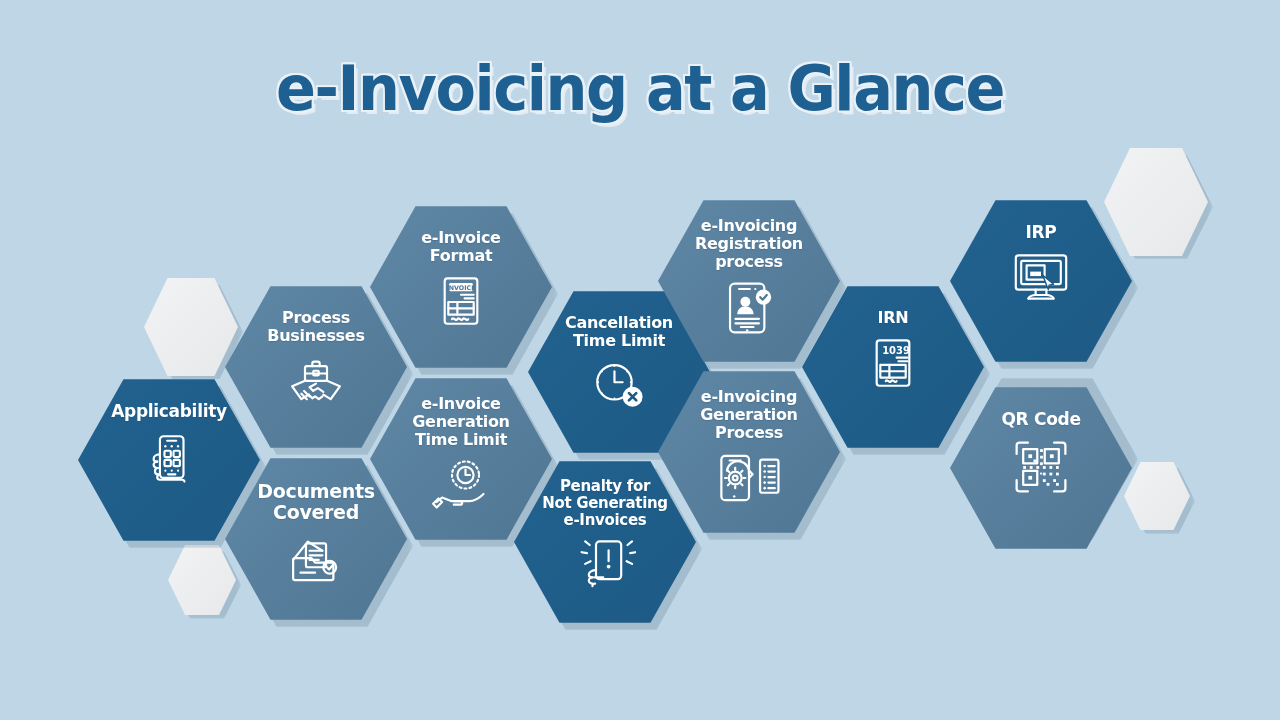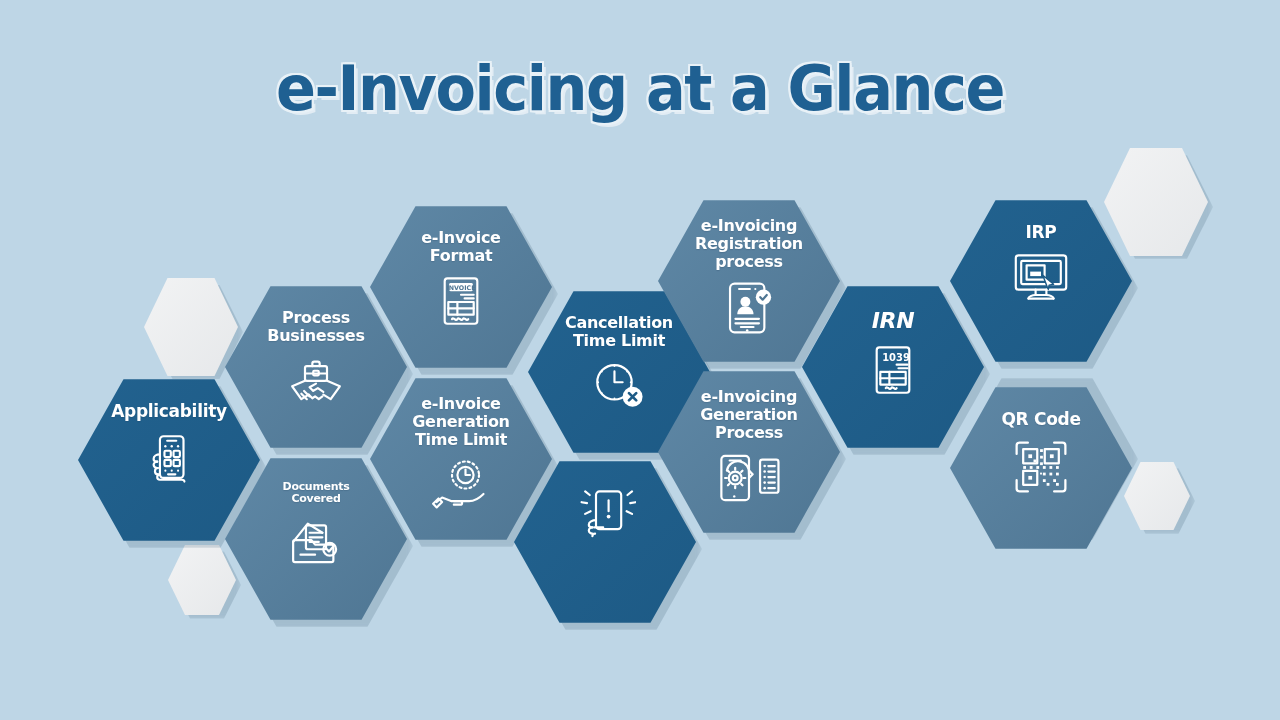--- a/index.html
+++ b/index.html
@@ -136,21 +136,21 @@
       <path d="M28 45l4 4 3-2 4 3 4-3" fill="none" stroke="#ffffff" stroke-width="2.4" stroke-linecap="round" stroke-linejoin="round"></path>
       <path d="M20 44l6 6m-3-9l6 6" fill="none" stroke="#ffffff" stroke-width="2.4" stroke-linecap="round" stroke-linejoin="round"></path>
       <path d="M36 33l-7 4 4 4 5-3 6 4" fill="none" stroke="#ffffff" stroke-width="2.4" stroke-linecap="round" stroke-linejoin="round"></path>
     </svg>
           </div>
         </div>
       </div>
       <div class="hexwrap" style="left: 225px; top: 455px; width: 182px; height: 168px;">
         <div class="hexshadow" style="left: 6px; top: 7px; width: 182px; height: 168px;"></div>
         <div class="hex mid" style="left: 0px; top: 0px; width: 182px; height: 168px; padding-top: 26px;">
-          <div class="hexlabel" style="font-size: 11px;">Documents
+          <div class="hexlabel" style="font-size: 19px;">Documents
 Covered</div>
           <div class="hexicon" style="margin-top: 8px;">
             <svg viewBox="0 0 70 58" width="64" height="54">
       <path d="M10 30L26 10l16 10" fill="none" stroke="#ffffff" stroke-width="2.4" stroke-linecap="round" stroke-linejoin="round"></path>
       <rect x="24" y="12" width="22" height="26" rx="2" fill="none" stroke="#ffffff" stroke-width="2.4" stroke-linecap="round" stroke-linejoin="round"></rect>
       <line x1="28" y1="20" x2="42" y2="20" fill="none" stroke="#ffffff" stroke-width="2.4" stroke-linecap="round" stroke-linejoin="round"></line>
       <line x1="28" y1="25" x2="42" y2="25" fill="none" stroke="#ffffff" stroke-width="2.4" stroke-linecap="round" stroke-linejoin="round"></line>
       <line x1="28" y1="30" x2="38" y2="30" fill="none" stroke="#ffffff" stroke-width="2.4" stroke-linecap="round" stroke-linejoin="round"></line>
       <path d="M12 28h18l4 5h18a2 2 0 012 2v15a2 2 0 01-2 2H12a2 2 0 01-2-2V30a2 2 0 012-2z" fill="none" stroke="#ffffff" stroke-width="2.4" stroke-linecap="round" stroke-linejoin="round"></path>
       <line x1="18" y1="44" x2="34" y2="44" fill="none" stroke="#ffffff" stroke-width="2.4" stroke-linecap="round" stroke-linejoin="round"></line>
@@ -216,20 +216,23 @@
       <circle cx="27" cy="44" r="1.1" fill="#ffffff"></circle>
       <circle cx="47" cy="42" r="11" fill="#ffffff"></circle>
       <path d="M43 38l8 8m0-8l-8 8" fill="none" stroke="#1d5a85" stroke-width="3" stroke-linecap="round"></path>
     </svg>
           </div>
         </div>
       </div>
       <div class="hexwrap" style="left: 514px; top: 458px; width: 182px; height: 168px;">
         <div class="hexshadow" style="left: 6px; top: 7px; width: 182px; height: 168px;"></div>
         <div class="hex dark" style="left: 0px; top: 0px; width: 182px; height: 168px; padding-top: 20px;">
+          <div class="hexlabel" style="font-size: 15px;">Penalty for
+Not Generating
+e-Invoices</div>
           <div class="hexicon" style="margin-top: 8px;">
             <svg viewBox="0 0 68 60" width="62" height="54">
       <rect x="24" y="6" width="28" height="42" rx="4" fill="none" stroke="#ffffff" stroke-width="2.4" stroke-linecap="round" stroke-linejoin="round"></rect>
       <path d="M38 16v12" fill="none" stroke="#ffffff" stroke-width="2.4" stroke-linecap="round" stroke-linejoin="round"></path>
       <circle cx="38" cy="34" r="2.1" fill="#ffffff"></circle>
       <path d="M17 10l-5-4M14 19l-6-1M18 28l-6 3" fill="none" stroke="#ffffff" stroke-width="2.4" stroke-linecap="round" stroke-linejoin="round"></path>
       <path d="M59 10l5-4M62 19l6-1M58 28l6 3" fill="none" stroke="#ffffff" stroke-width="2.4" stroke-linecap="round" stroke-linejoin="round"></path>
       <path d="M24 38c-4 0-8 2-8 5 0 2 2 3 4 3" fill="none" stroke="#ffffff" stroke-width="2.4" stroke-linecap="round" stroke-linejoin="round"></path>
       <path d="M20 46c-2 0-4 1.4-4 3.4S18 53 20 53" fill="none" stroke="#ffffff" stroke-width="2.4" stroke-linecap="round" stroke-linejoin="round"></path>
       <path d="M23 53c-1.6 0-3 1.2-3 2.8" fill="none" stroke="#ffffff" stroke-width="2.4" stroke-linecap="round" stroke-linejoin="round"></path>
@@ -288,21 +291,21 @@
               <line x1="59" y1="35" x2="66" y2="35" fill="none" stroke="#ffffff" stroke-width="2.4" stroke-linecap="round" stroke-linejoin="round"></line>
       <circle cx="55" cy="41" r="1.4" fill="#ffffff"></circle>
               <line x1="59" y1="41" x2="66" y2="41" fill="none" stroke="#ffffff" stroke-width="2.4" stroke-linecap="round" stroke-linejoin="round"></line>
     </svg>
           </div>
         </div>
       </div>
       <div class="hexwrap" style="left: 802px; top: 283px; width: 182px; height: 168px;">
         <div class="hexshadow" style="left: 6px; top: 7px; width: 182px; height: 168px;"></div>
         <div class="hex dark" style="left: 0px; top: 0px; width: 182px; height: 168px; padding-top: 26px;">
-          <div class="hexlabel" style="font-size: 22px; font-style: italic;">IRN</div>
+          <div class="hexlabel" style="font-size: 16px;">IRN</div>
           <div class="hexicon" style="margin-top: 8px;">
             <svg viewBox="0 0 56 64" width="52" height="58">
       <rect x="10" y="6" width="36" height="50" rx="3" fill="none" stroke="#ffffff" stroke-width="2.4" stroke-linecap="round" stroke-linejoin="round"></rect>
       <text x="16" y="21" font-family="DejaVu Sans" font-size="11" font-weight="bold" fill="#ffffff">1039</text>
       <line x1="32" y1="25" x2="44" y2="25" fill="none" stroke="#ffffff" stroke-width="2.4" stroke-linecap="round" stroke-linejoin="round"></line>
       <line x1="34" y1="29" x2="44" y2="29" fill="none" stroke="#ffffff" stroke-width="2.4" stroke-linecap="round" stroke-linejoin="round"></line>
       <rect x="14" y="33" width="28" height="14" fill="none" stroke="#ffffff" stroke-width="2.4" stroke-linecap="round" stroke-linejoin="round"></rect>
       <line x1="14" y1="40" x2="42" y2="40" fill="none" stroke="#ffffff" stroke-width="2.4" stroke-linecap="round" stroke-linejoin="round"></line>
       <line x1="24" y1="33" x2="24" y2="47" fill="none" stroke="#ffffff" stroke-width="2.4" stroke-linecap="round" stroke-linejoin="round"></line>
       <path d="M20 51c2-3 4 3 6 0s4 3 6 0" fill="none" stroke="#ffffff" stroke-width="2.4" stroke-linecap="round" stroke-linejoin="round"></path>

